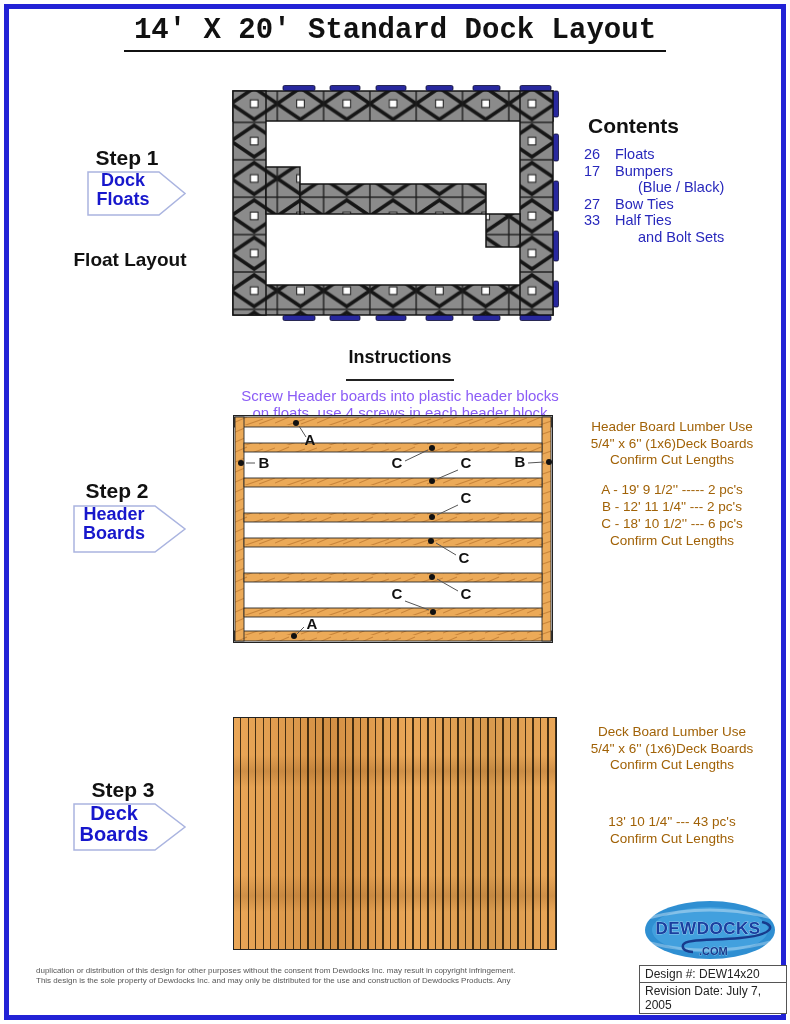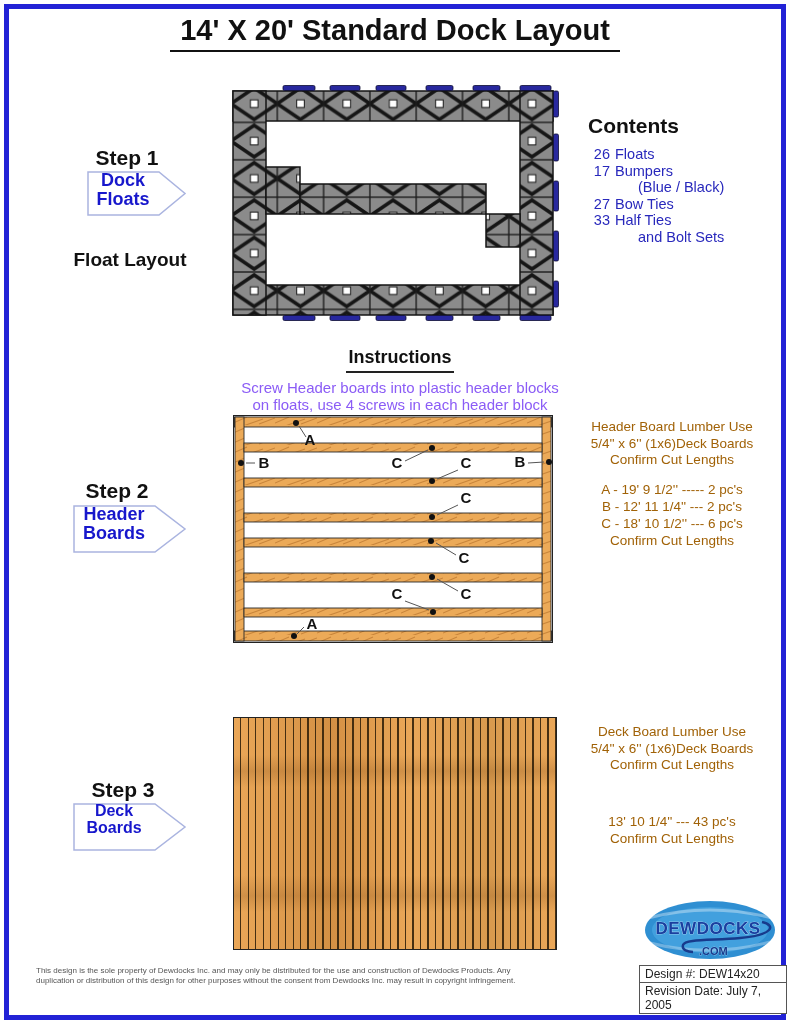--- a/index.html
+++ b/index.html
@@ -1,54 +1,54 @@
 <!DOCTYPE html>
 <html><head>
 <meta charset="utf-8">
 <style>
   html,body{margin:0;padding:0;background:#fff;}
   .page{position:relative;width:790px;height:1024px;background:#fff;overflow:hidden;
         font-family:"Liberation Sans",sans-serif;color:#111;}
   .page-border{position:absolute;left:4px;top:4px;right:4px;bottom:4px;
                border:5px solid #2222d6;pointer-events:none;}
 
-  .title{position:absolute;left:0;top:14px;width:100%;text-align:center;}
+  .title{position:absolute;left:0;top:14px;width:100%;text-align:center;font-family:Liberation Mono, monospace;}
   .title span{display:inline-block;font-size:29px;font-weight:bold;
               border-bottom:2px solid #111;padding:0 10px 3px 10px;}
 
   .step-label{position:absolute;font-size:21px;font-weight:bold;text-align:center;width:130px;}
   .step1-label{left:62px;top:146px;}
   .step2-label{left:52px;top:479px;}
   .step3-label{left:58px;top:778px;}
 
   .callout{position:absolute;}
   .callout svg{position:absolute;left:0;top:0;}
   .callout .ctext{position:absolute;left:0;top:0;width:72%;height:100%;
       display:flex;flex-direction:column;justify-content:flex-start;align-items:center;
       font-weight:bold;color:#1717cc;line-height:1.05;}
   .callout1{left:87px;top:171px;width:100px;height:45px;}
   .callout1 .ctext{font-size:18px;}
   .callout2{left:73px;top:505px;width:114px;height:48px;}
   .callout2 .ctext{font-size:18px;}
   .callout3{left:73px;top:803px;width:114px;height:48px;}
-  .callout3 .ctext{font-size:16px;}
+  .callout3 .ctext{font-size:20px;}
 
   .float-caption{position:absolute;left:50px;top:249px;width:160px;text-align:center;
                  font-size:19px;font-weight:bold;}
 
   .contents{position:absolute;left:574px;top:114px;width:212px;}
   .contents-heading{font-size:21px;font-weight:bold;padding-left:14px;margin-bottom:8px;}
   .contents-row{display:flex;font-size:14.5px;line-height:16.5px;color:#2828bc;}
-  .contents-row .qty{width:36px;text-align:right;flex:0 0 36px;}
+  .contents-row .qty{width:36px;text-align:center;flex:0 0 36px;}
   .contents-row .cname{margin-left:5px;}
   .contents-row.cont .cname{margin-left:28px;}
 
   .instructions{position:absolute;left:145px;top:347px;width:510px;text-align:center;}
   .instructions-heading{display:inline-block;font-size:18px;font-weight:bold;
-      border-bottom:2px solid #222;padding:0 2px 3px 2px;margin-bottom:6px;}
+      border-bottom:2px solid #222;padding:0 2px 11px 2px;margin-bottom:6px;}
   .instructions-line{font-size:15px;color:#8b5cf6;line-height:17px;}
 
   .diagram{position:absolute;}
   .float-diagram{left:231px;top:85px;}
   .header-diagram{left:233px;top:415px;}
   .deck-diagram{left:233px;top:717px;width:322px;height:231px;border:1px solid #222;}
 
   .side-text{position:absolute;left:556px;width:232px;text-align:center;
              font-size:13.5px;line-height:16.5px;color:#a16207;}
   .hb-lumber{top:419px;}
@@ -265,22 +265,22 @@
       <div>Deck Board Lumber Use</div>
       <div>5/4'' x 6'' (1x6)Deck Boards</div>
       <div>Confirm Cut Lengths</div>
     </div>
   <div class="side-text db-cuts">
       <div>13' 10 1/4'' --- 43 pc's</div>
       <div>Confirm Cut Lengths</div>
     </div>
 
   <div class="footer-text">
+    <div>duplication or distribution of this design for other purposes without the consent from Dewdocks Inc. may result in copyright infringement.</div>
     <div>This design is the sole property of Dewdocks Inc. and may only be distributed for the use and construction of Dewdocks Products. Any</div>
-    <div>duplication or distribution of this design for other purposes without the consent from Dewdocks Inc. may result in copyright infringement.</div>
   </div>
 
   <svg class="logo" viewBox="0 0 140 66">
     <ellipse cx="68" cy="34" rx="65" ry="29" fill="#2f8fd2"></ellipse>
     <ellipse cx="68" cy="34" rx="58" ry="23" fill="#45a3e0" opacity="0.85"></ellipse>
     <path d="M6,22 Q68,6 130,22" stroke="rgba(255,255,255,0.35)" stroke-width="3" fill="none"></path>
     <path d="M8,47 Q68,62 128,46" stroke="rgba(255,255,255,0.3)" stroke-width="3" fill="none"></path>
     <text x="66" y="38" text-anchor="middle" font-family="Liberation Sans, sans-serif" font-size="17" font-weight="bold" letter-spacing="0.5" fill="#1b3f9f" stroke="#bfe0f5" stroke-width="0.7" paint-order="stroke">DEWDOCKS</text>
     <path d="M120,26 c14,3 12,13 -22,16 c-30,2.5 -55,1 -57,7 c-1.5,5 5,7 10,7" stroke="#173a8c" stroke-width="2.4" fill="none"></path>
     <text x="57" y="59" font-family="Liberation Sans, sans-serif" font-size="11" font-weight="bold" fill="#173a8c" stroke="#bfe0f5" stroke-width="0.4" paint-order="stroke">.COM</text>

